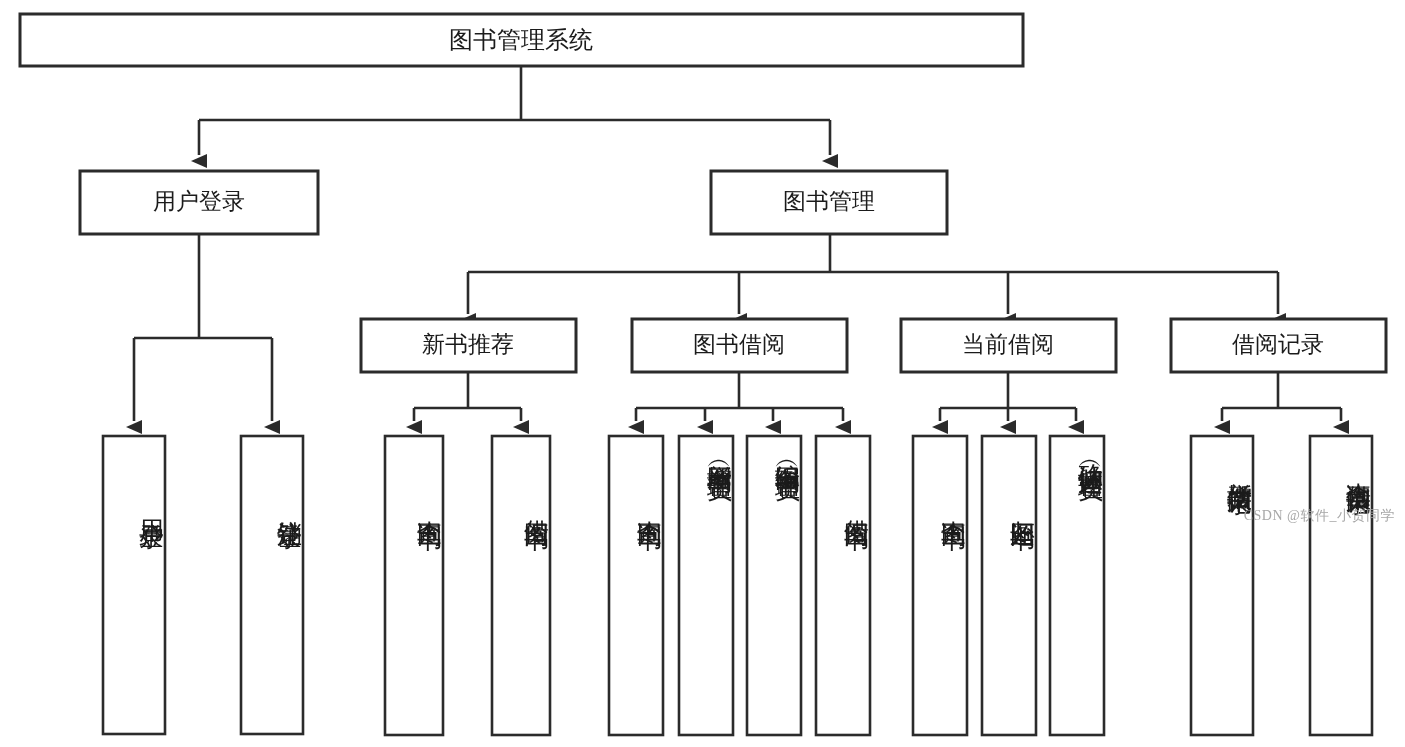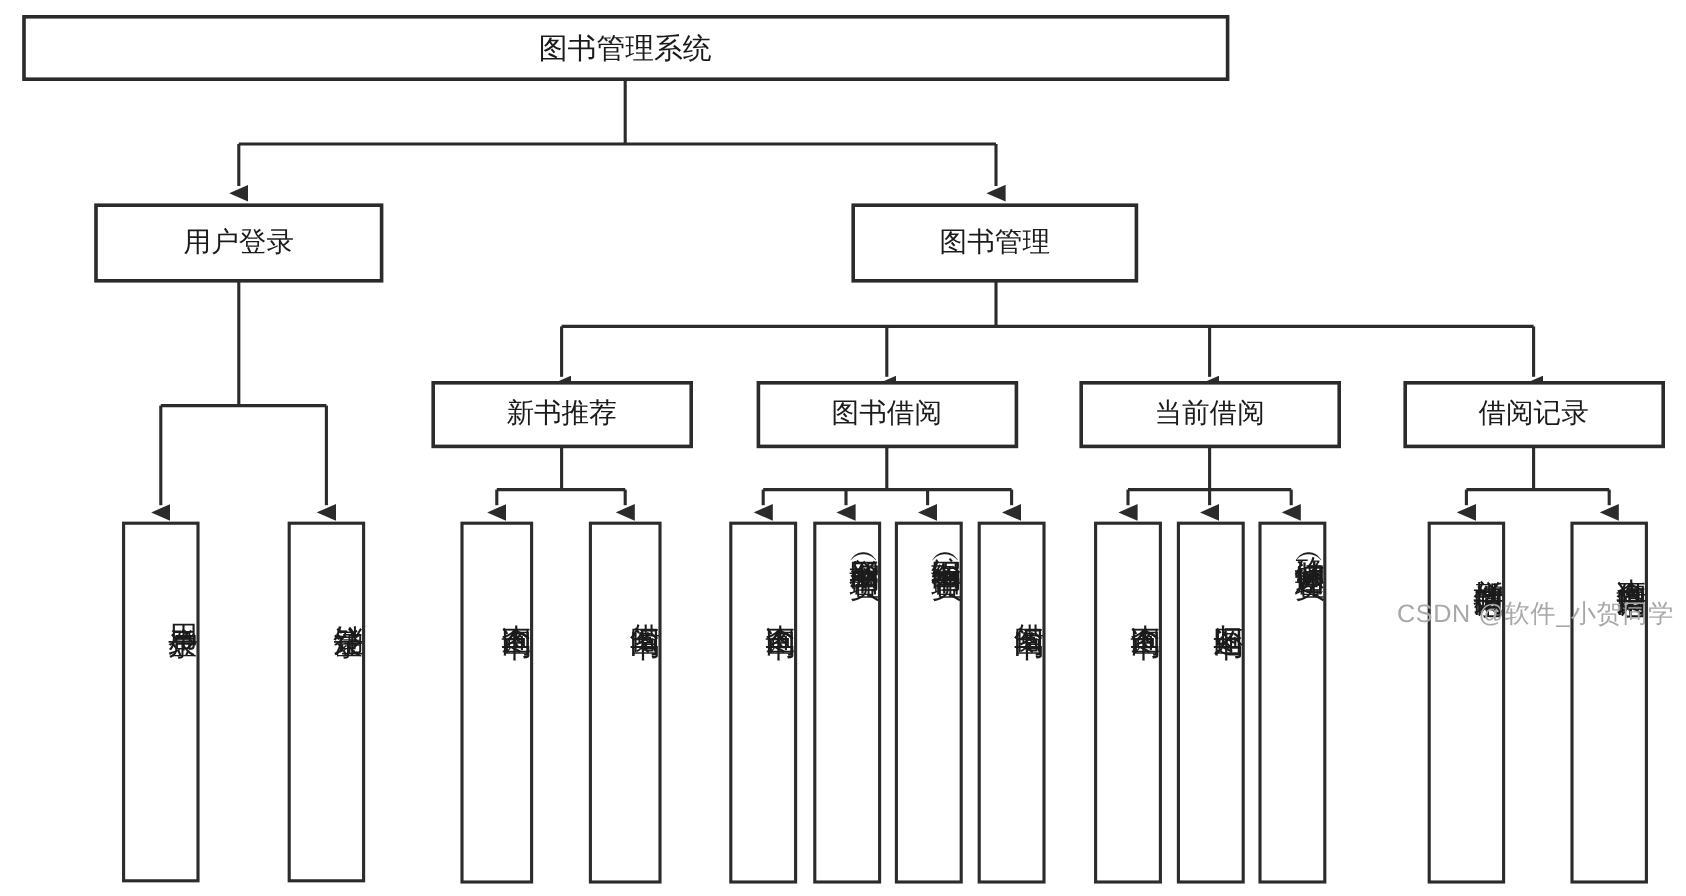--- a/index.html
+++ b/index.html
@@ -70,22 +70,22 @@
     color: #1b1b1b;
     letter-spacing: 2px;
     white-space: nowrap;
     text-align: center;
     pointer-events: none;
   }
   #watermark {
     position: absolute;
     right: 10px;
     bottom: 6px;
-    font-family: Liberation Sans, sans-serif;
-    font-size: 21px;
+    font-family: Liberation Serif, serif;
+    font-size: 14px;
     color: #a8a8a8;
     letter-spacing: 0.5px;
     user-select: none;
   }
 </style>
 </head>
 <body>
 
 <div id="diagram-root">
 

